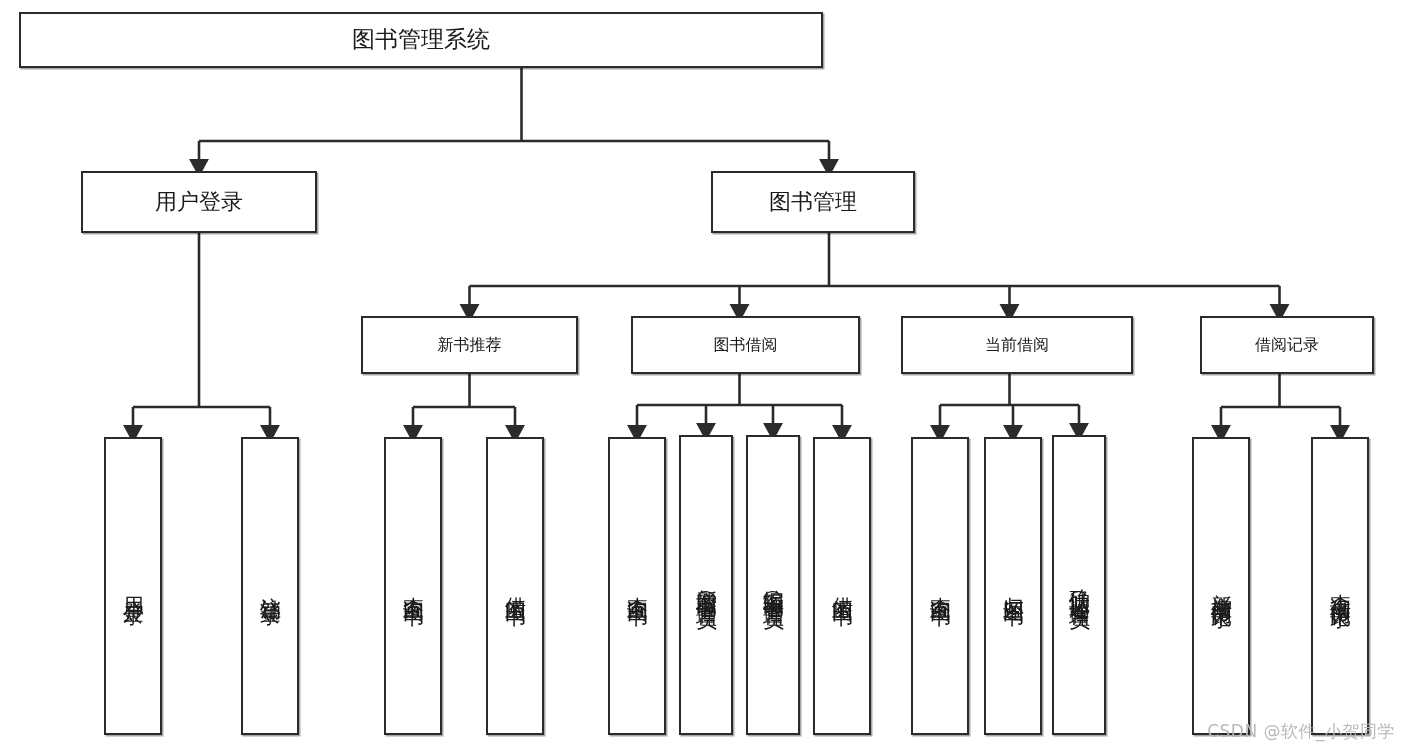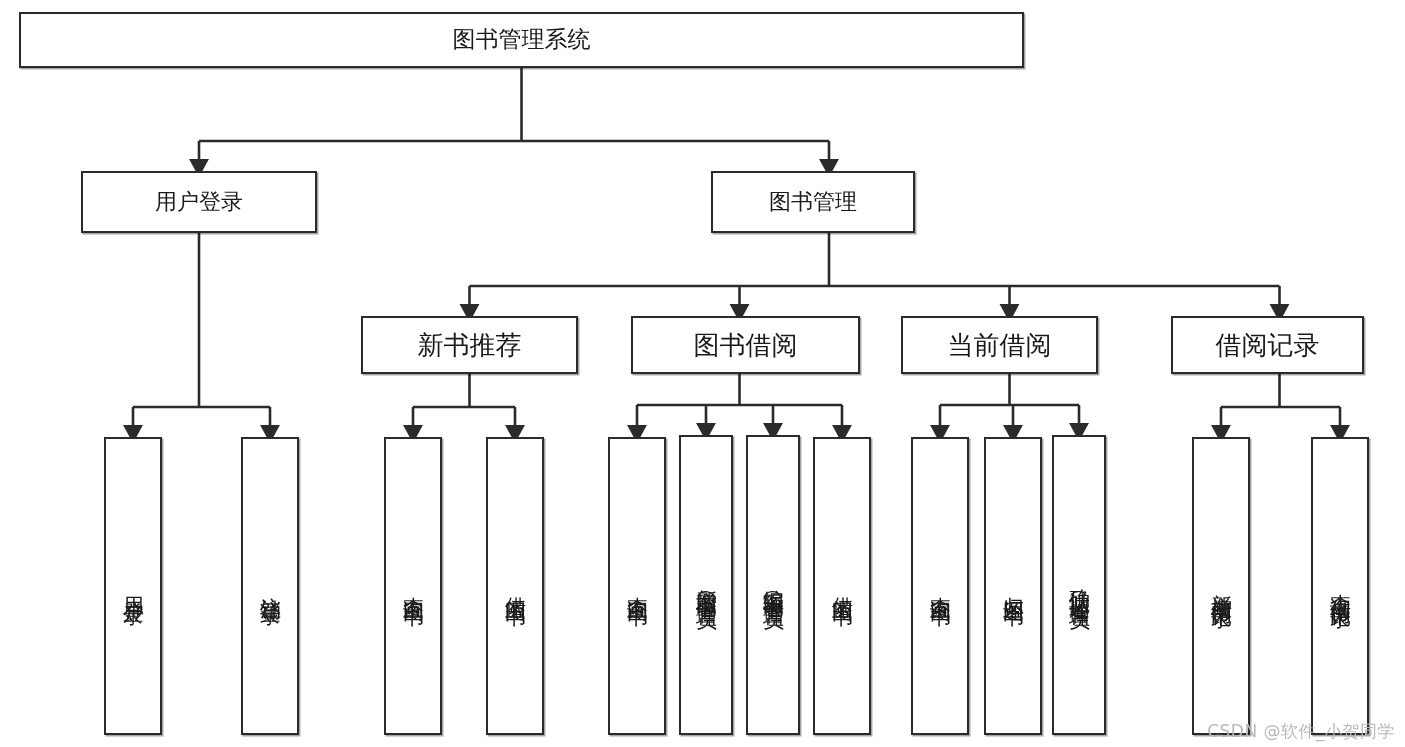--- a/index.html
+++ b/index.html
@@ -51,21 +51,21 @@
     justify-content: center;
   }
   .node.vertical .label {
     writing-mode: vertical-rl;
     text-orientation: upright;
     letter-spacing: 3px;
     line-height: 1.0;
   }
   .node.root .label { font-size: 23px; }
   .node.lvl2 .label { font-size: 22px; }
-  .node.lvl3 .label { font-size: 26px; }
+  .node.lvl3 .label { font-size: 16px; }
   .node.leaf .label { font-size: 21px; }
 
   #watermark {
     position: absolute;
     right: 10px;
     bottom: 4px;
     font-size: 17px;
     color: #b9b9b9;
     letter-spacing: 0.5px;
     white-space: nowrap;
@@ -114,45 +114,45 @@
         <path d="M940,405 L940,434" marker-end="url(#arrowhead)"></path>
         <path d="M1013,405 L1013,434" marker-end="url(#arrowhead)"></path>
         <path d="M1079,405 L1079,432" marker-end="url(#arrowhead)"></path>
         <path d="M1279.5,374 L1279.5,407"></path>
         <path d="M1221,407 L1340,407"></path>
         <path d="M1221,407 L1221,434" marker-end="url(#arrowhead)"></path>
         <path d="M1340,407 L1340,434" marker-end="url(#arrowhead)"></path>
       </g>
   </svg>
 
-  <div class="node root horizontal" style="left: 19px; top: 12px; width: 1005px; height: 56px;">
+  <div class="node root horizontal" style="left: 19px; top: 12px; width: 804px; height: 56px;">
     <span class="label">图书管理系统</span>
   </div>
 
   <div class="node lvl2 horizontal" style="left: 81px; top: 171px; width: 236px; height: 62px;">
     <span class="label">用户登录</span>
   </div>
 
   <div class="node lvl2 horizontal" style="left: 711px; top: 171px; width: 204px; height: 62px;">
     <span class="label">图书管理</span>
   </div>
 
   <div class="node lvl3 horizontal" style="left: 361px; top: 316px; width: 217px; height: 58px;">
     <span class="label">新书推荐</span>
   </div>
 
   <div class="node lvl3 horizontal" style="left: 631px; top: 316px; width: 229px; height: 58px;">
     <span class="label">图书借阅</span>
   </div>
 
-  <div class="node lvl3 horizontal" style="left: 901px; top: 316px; width: 197px; height: 58px;">
+  <div class="node lvl3 horizontal" style="left: 901px; top: 316px; width: 232px; height: 58px;">
     <span class="label">当前借阅</span>
   </div>
 
-  <div class="node lvl3 horizontal" style="left: 1171px; top: 316px; width: 193px; height: 58px;">
+  <div class="node lvl3 horizontal" style="left: 1200px; top: 316px; width: 174px; height: 58px;">
     <span class="label">借阅记录</span>
   </div>
 
   <div class="node leaf vertical" style="left: 104px; top: 437px; width: 58px; height: 298px;">
     <span class="label">用户登录</span>
   </div>
 
   <div class="node leaf vertical" style="left: 241px; top: 437px; width: 58px; height: 298px;">
     <span class="label">注销登录</span>
   </div>

